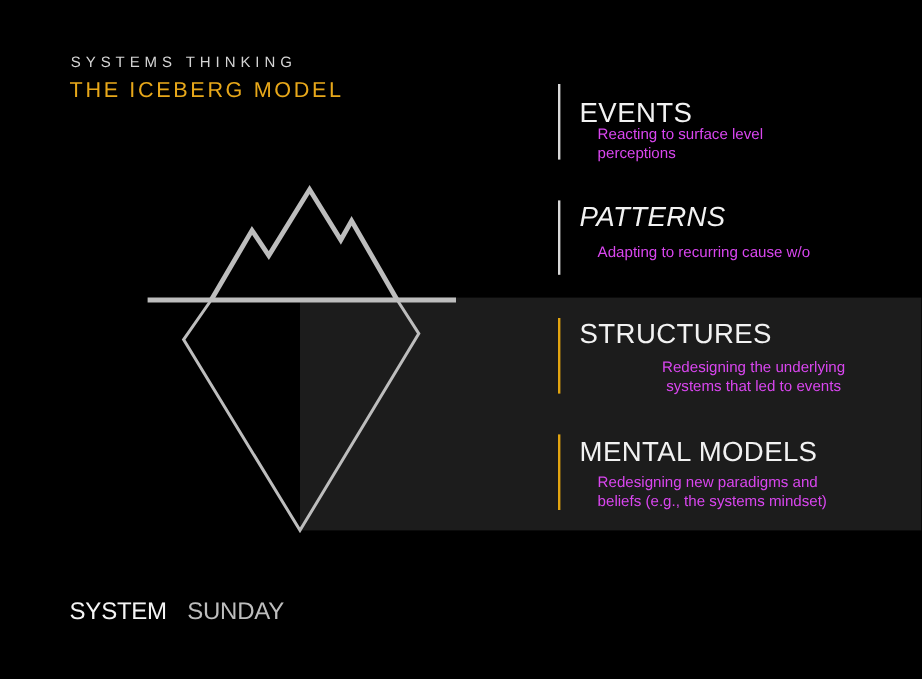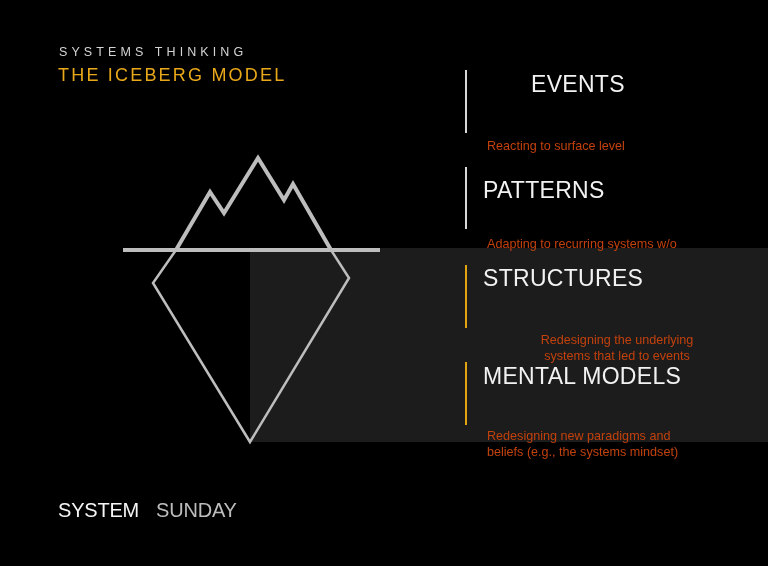--- a/index.html
+++ b/index.html
@@ -44,36 +44,35 @@
     }
     .level.accent .bar { background: #e2a410; }
     .level .heading {
       position: absolute; left: 18px; top: 0;
       font-size: 23px;
       color: #f2f2f2;
       letter-spacing: 0.3px;
       white-space: nowrap;
     }
     .level .desc {
-      position: absolute; left: 22px;
+      position: absolute; left: 33px;
       font-size: 12.6px;
       line-height: 16px;
-      color: #c2410c;
+      color: #d946ef;
       width: 260px;
-      margin-top: 34px;
     }
 
     .lvl-events    { top: 70px; }
     .lvl-events .bar    { height: 63px; }
-    .lvl-events .heading { top: 1px; margin-left: 48px; }
+    .lvl-events .heading { top: 11px; }
     .lvl-events .desc    { top: 34px; }
 
     .lvl-patterns  { top: 167px; }
     .lvl-patterns .bar  { height: 62px; }
-    .lvl-patterns .heading { top: 10px; }
+    .lvl-patterns .heading { top: 0; font-style: italic; }
     .lvl-patterns .desc    { top: 35px; }
 
     .lvl-structures { top: 265px; }
     .lvl-structures .bar { height: 63px; }
     .lvl-structures .heading { top: 0px; }
     .lvl-structures .desc    { top: 33px; text-align: center; }
 
     .lvl-mental    { top: 362px; }
     .lvl-mental .bar    { height: 63px; }
     .lvl-mental .heading { top: 1px; }
@@ -102,28 +101,29 @@
   </svg>
 
   <div class="kicker">SYSTEMS THINKING</div>
   <div class="title">THE ICEBERG MODEL</div>
 
   <div class="level lvl-events">
     <div class="bar"></div>
     <div class="heading">EVENTS</div>
     <div class="desc">
       <div>Reacting to surface level</div>
+      <div>perceptions</div>
     </div>
   </div>
 
   <div class="level lvl-patterns">
     <div class="bar"></div>
     <div class="heading">PATTERNS</div>
     <div class="desc">
-      <div>Adapting to recurring systems w/o</div>
+      <div>Adapting to recurring cause w/o</div>
     </div>
   </div>
 
   <div class="level accent lvl-structures">
     <div class="bar"></div>
     <div class="heading">STRUCTURES</div>
     <div class="desc">
       <div>Redesigning the underlying</div>
       <div>systems that led to events</div>
     </div>

